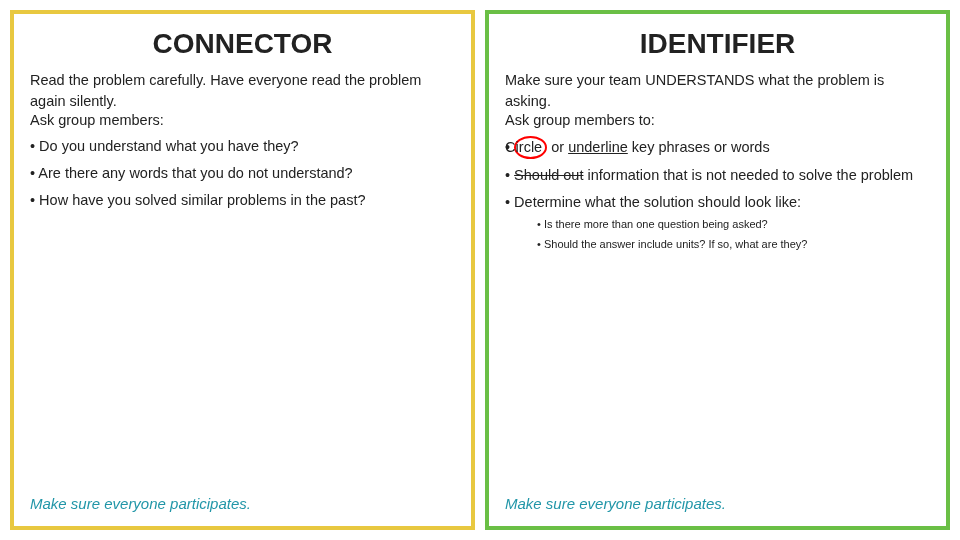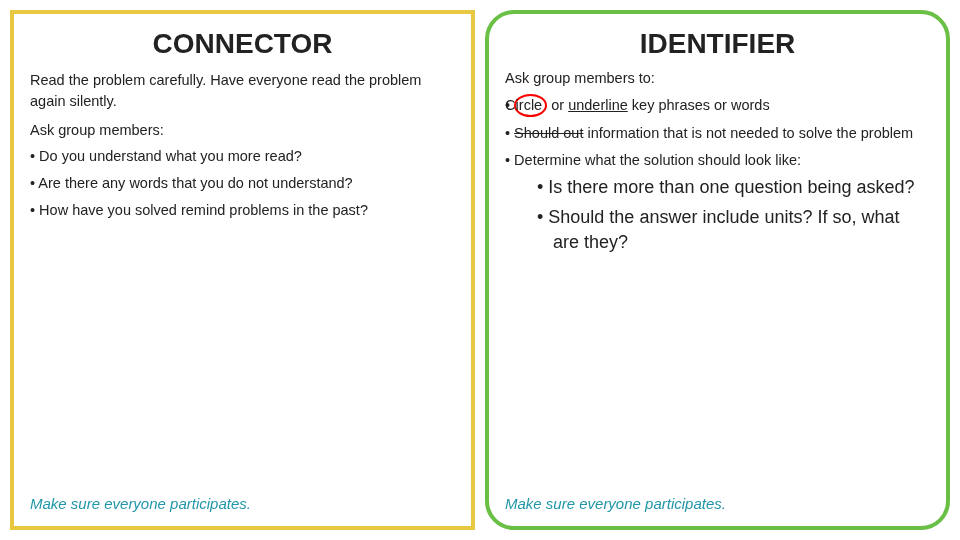--- a/index.html
+++ b/index.html
@@ -26,32 +26,30 @@
       padding: 14px 16px 14px 16px;
       display: flex;
       flex-direction: column;
       position: relative;
     }
     .card-left {
       border-color: #e8c840;
     }
     .card-right {
       border-color: #6abf45;
-      border-radius: 29px;
     }
     .card-title {
       font-size: 28px;
       font-weight: bold;
       text-align: center;
       margin-bottom: 10px;
       color: #222;
     }
     .card-intro {
       font-size: 14.5px;
-      margin-bottom: 10px;
       color: #222;
       line-height: 1.45;
     }
     .card-subheading {
       font-size: 14.5px;
       font-weight: normal;
       margin-bottom: 8px;
       color: #222;
     }
     .bullet-list {
@@ -69,21 +67,21 @@
     }
     .bullet-list li::before {
       content: "• ";
     }
     .sub-bullet-list {
       list-style: none;
       padding: 0;
       margin: 4px 0 4px 18px;
     }
     .sub-bullet-list li {
-      font-size: 18px;
+      font-size: 11px;
       color: #222;
       margin-bottom: 5px;
       padding-left: 16px;
       text-indent: -16px;
       line-height: 1.4;
     }
     .sub-bullet-list li::before {
       content: "• ";
     }
     .footer-text {
@@ -110,29 +108,30 @@
 </head>
 <body>
 
 <div class="container">
 
   <div class="card card-left">
     <div class="card-title">CONNECTOR</div>
     <p class="card-intro">Read the problem carefully. Have everyone read the problem again silently.</p>
     <p class="card-subheading">Ask group members:</p>
     <ul class="bullet-list">
-      <li>Do you understand what you more read?</li>
+      <li>Do you understand what you have they?</li>
       <li>Are there any words that you do not understand?</li>
-      <li>How have you solved remind problems in the past?</li>
+      <li>How have you solved similar problems in the past?</li>
     </ul>
     <p class="footer-text">Make sure everyone participates.</p>
   </div>
 
   <div class="card card-right">
     <div class="card-title">IDENTIFIER</div>
+    <p class="card-intro">Make sure your team UNDERSTANDS what the problem is asking.</p>
     <p class="card-subheading">Ask group members to:</p>
     <ul class="bullet-list">
       <li>
         <span class="circle-text">Circle</span> or <span class="underline-text">underline</span> key phrases or words
       </li>
       <li>
         <span class="strikethrough">Should out</span> information that is not needed to solve the problem
       </li>
       <li>
         Determine what the solution should look like:

